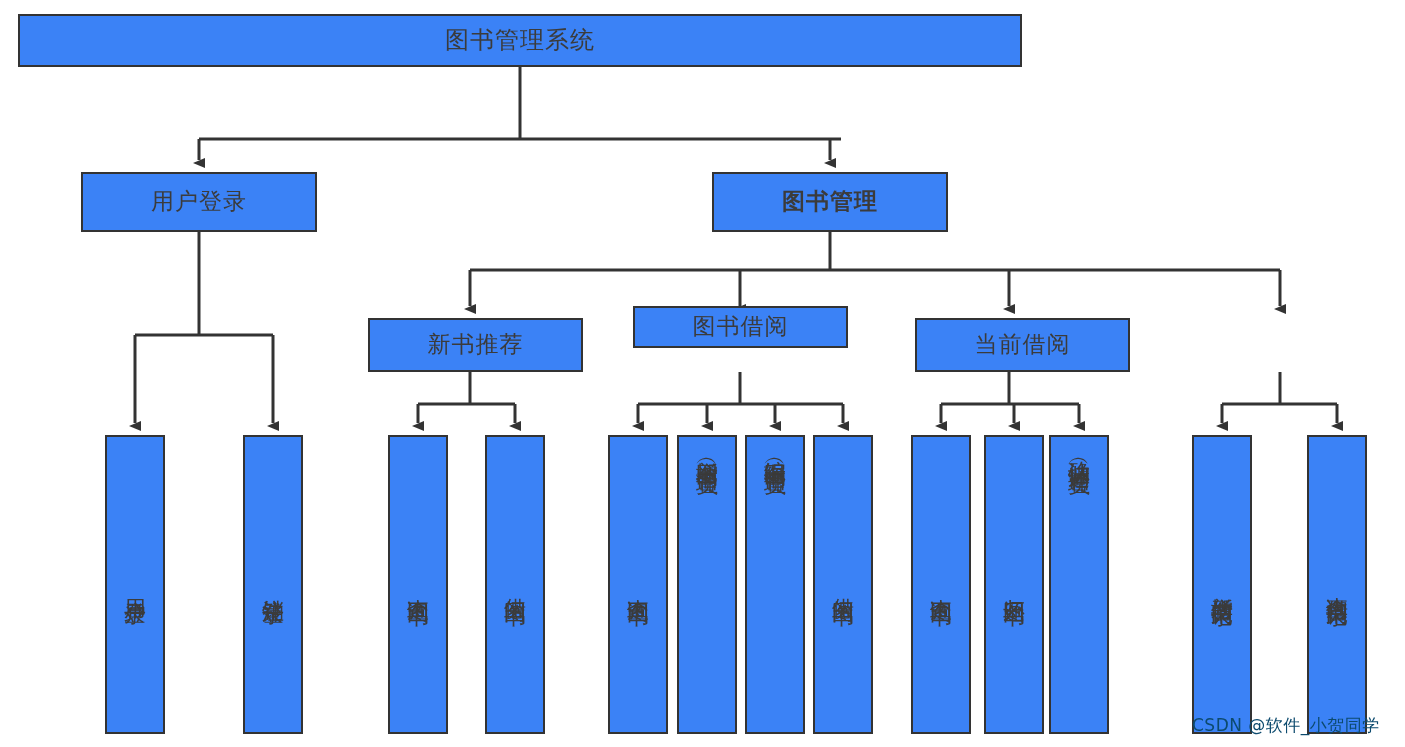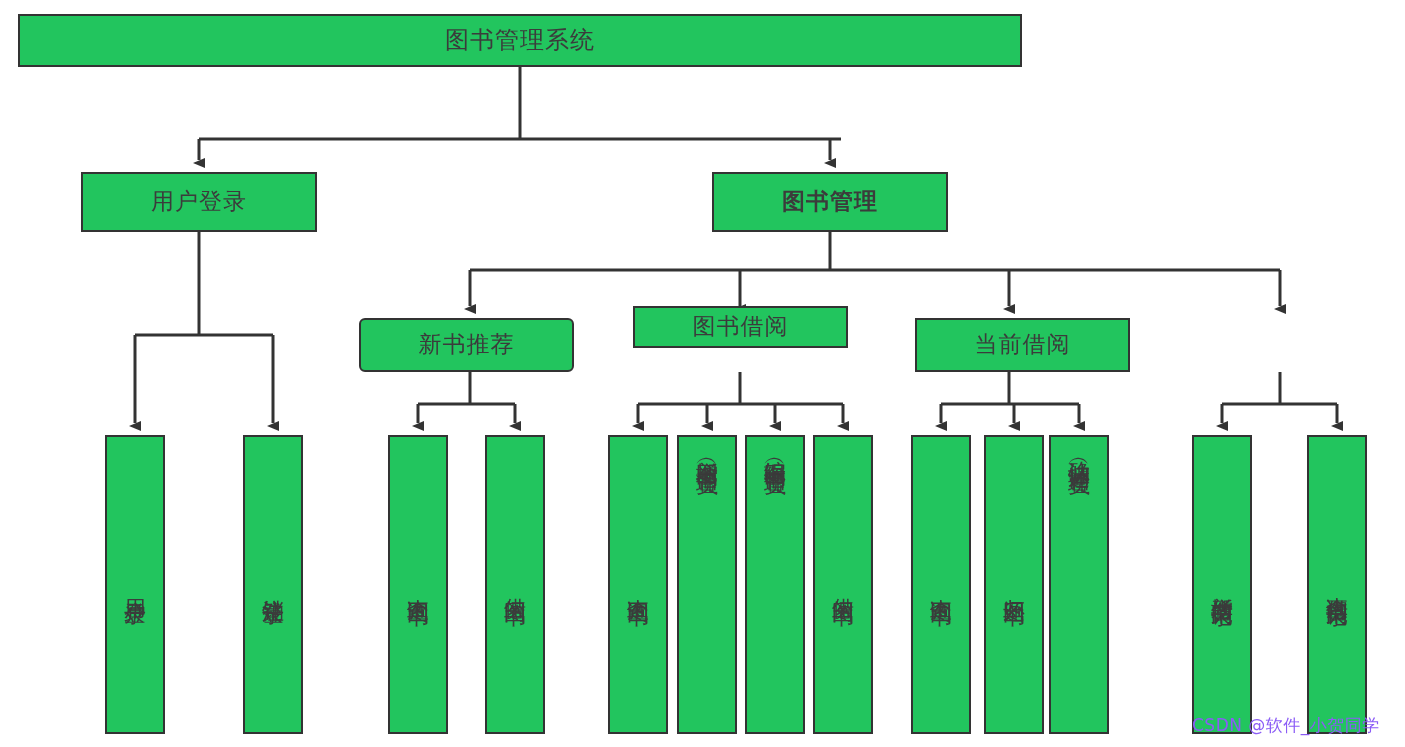--- a/index.html
+++ b/index.html
@@ -23,21 +23,21 @@
     left: 0;
     top: 0;
     width: 1405px;
     height: 747px;
     pointer-events: none;
   }
   .node {
     position: absolute;
     box-sizing: border-box;
     border: 2px solid #333333;
-    background: #22c55e;
+    background: #3b82f6;
     display: flex;
     align-items: center;
     justify-content: center;
     color: #3b3b3b;
     z-index: 2;
   }
   .node.horiz {
     font-size: 23px;
     line-height: 1.2;
     letter-spacing: 1px;
@@ -71,21 +71,21 @@
   .leaf-inner.top {
     align-items: flex-start;
     padding-top: 6px;
     box-sizing: border-box;
   }
   #watermark {
     position: absolute;
     left: 1192px;
     top: 714px;
     font-size: 17px;
-    color: #8b5cf6;
+    color: #0c4a6e;
     letter-spacing: 0.5px;
     z-index: 3;
     white-space: nowrap;
     font-family: "DejaVu Sans", "Liberation Sans", sans-serif;
   }
 </style>
 </head>
 <body>
 
 <div id="canvas">
@@ -138,21 +138,21 @@
       <path d="M1222,404 L1222,423" marker-end="url(#arrow)"></path>
       <path d="M1337,404 L1337,423" marker-end="url(#arrow)"></path>
     </g>
   </svg>
 
   <div class="node horiz root" id="node-root" style="left: 18px; top: 14px; width: 1004px; height: 53px;">图书管理系统</div>
 
   <div class="node horiz" style="left: 81px; top: 172px; width: 236px; height: 60px;">用户登录</div>
   <div class="node horiz" style="left: 712px; top: 172px; width: 236px; height: 60px; font-weight: bold;">图书管理</div>
 
-  <div class="node horiz" style="left: 359px; top: 318px; width: 215px; height: 54px; border-radius: 6px;">新书推荐</div>
+  <div class="node horiz" style="left: 368px; top: 318px; width: 215px; height: 54px;">新书推荐</div>
   <div class="node horiz" style="left: 633px; top: 306px; width: 215px; height: 42px;">图书借阅</div>
   <div class="node horiz" style="left: 915px; top: 318px; width: 215px; height: 54px;">当前借阅</div>
 
   <div class="node leaf" style="left: 105px; top: 435px; width: 60px; height: 299px;">
     <span class="leaf-inner">
         <span class="vtext">用户登录</span>
       </span>
   </div>
   <div class="node leaf" style="left: 243px; top: 435px; width: 60px; height: 299px;">
     <span class="leaf-inner">

